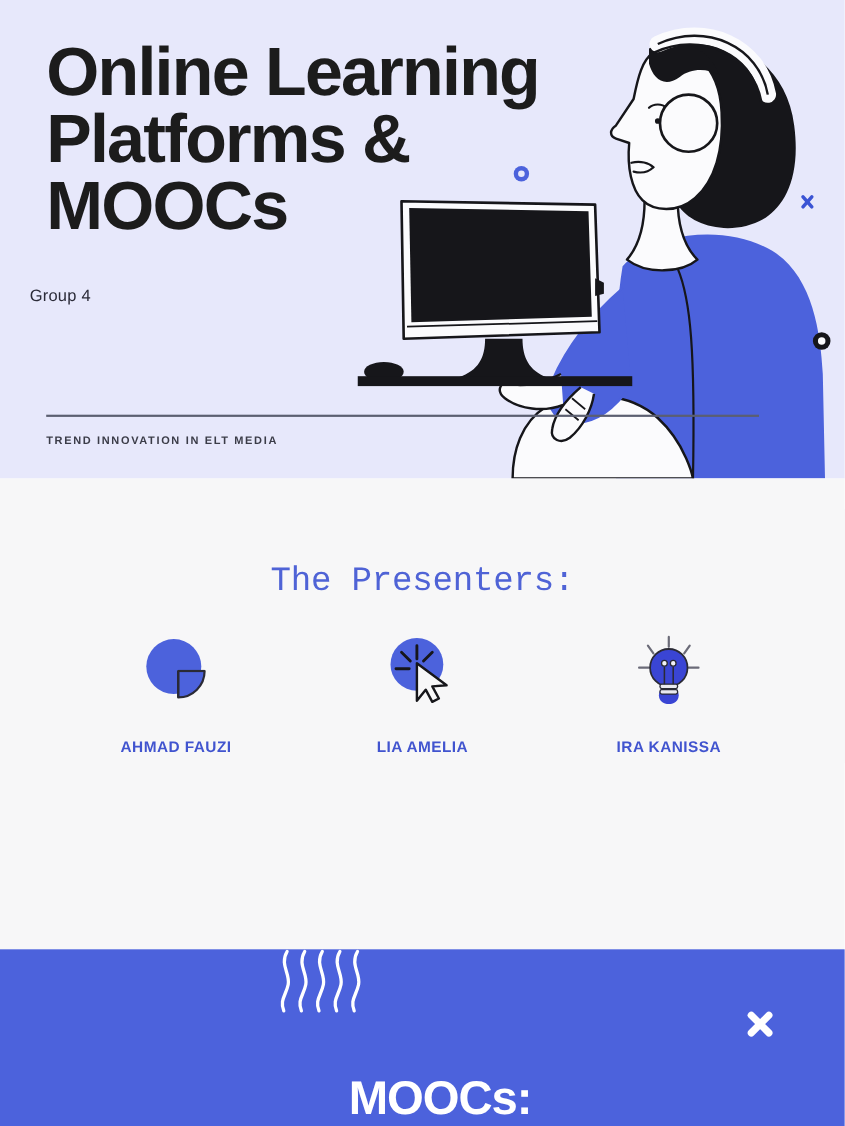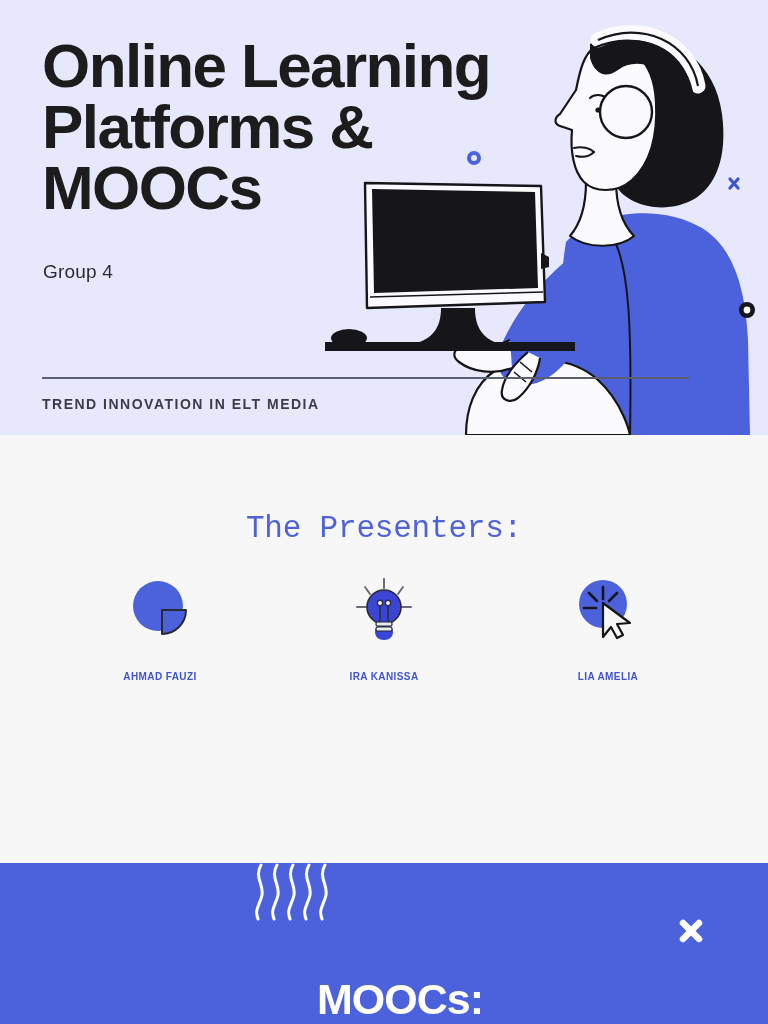--- a/index.html
+++ b/index.html
@@ -23,35 +23,35 @@
     width: 560px;
     font-size: 62px;
     line-height: 0.98;
     font-weight: 700;
     letter-spacing: -1.6px;
     color: #1c1c1c;
     z-index: 6;
     white-space: pre-line;
   }
   .hero-sub {
-    position: absolute; left: 43px; top: 261px;
-    font-size: 19px;
+    position: absolute; left: 27px; top: 261px;
+    font-size: 15px;
     color: #2b2b38;
     letter-spacing: .2px;
     z-index: 6;
   }
   .hero-rule {
     position: absolute; left: 42px; top: 377px;
     width: 648px; height: 2px;
     background: #5b5f70;
     z-index: 6;
   }
   .hero-foot {
     position: absolute; left: 42px; top: 396px;
-    font-size: 14px;
+    font-size: 10px;
     font-weight: 700;
     letter-spacing: 1.5px;
     color: #3b3c48;
     z-index: 6;
   }
   .hero-art {
     position: absolute; right: 0; top: 0;
     width: 470px; height: 435px;
     z-index: 2;
   }
@@ -84,21 +84,21 @@
     display: flex; flex-direction: column;
     align-items: center;
   }
   .presenter-icon {
     width: 70px; height: 70px;
     display: flex; align-items: center; justify-content: center;
   }
   .presenter-icon svg { display: block; }
   .presenter-name {
     margin-top: 26px;
-    font-size: 10px;
+    font-size: 14px;
     font-weight: 700;
     letter-spacing: .4px;
     color: #4154cf;
     text-align: center;
     white-space: nowrap;
   }
 
   
   .blue {
     position: absolute; left: 0; top: 863px;
@@ -220,20 +220,36 @@
       <div class="presenter">
         <div class="presenter-icon">
           <svg width="62" height="62" viewBox="0 0 62 62" xmlns="http://www.w3.org/2000/svg">
             <circle cx="29" cy="27" r="25" fill="#4c62dc"></circle>
             <path d="M33 31 L33 55 A24 24 0 0 0 57 31 Z" fill="#4c62dc" stroke="#2a2a35" stroke-width="2" stroke-linejoin="round"></path>
             <path d="M33 31 L57 31" stroke="#2a2a35" stroke-width="2"></path>
             <path d="M33 31 L33 55" stroke="#2a2a35" stroke-width="2"></path>
           </svg>
         </div>
         <div class="presenter-name">AHMAD FAUZI</div>
+      </div>
+
+      <div class="presenter">
+        <div class="presenter-icon">
+          <svg width="64" height="62" viewBox="0 0 64 62" xmlns="http://www.w3.org/2000/svg">
+            <circle cx="27" cy="25" r="24" fill="#4c62dc"></circle>
+            <g stroke="#16161a" stroke-width="2.6" stroke-linecap="round">
+              <line x1="27" y1="8" x2="27" y2="20"></line>
+              <line x1="13" y1="14" x2="21" y2="22"></line>
+              <line x1="41" y1="14" x2="33" y2="22"></line>
+              <line x1="8" y1="29" x2="20" y2="29"></line>
+            </g>
+            <path d="M27 24 L27 58 L35 48 L41 59 L47 56 L41 45 L54 44 Z" fill="#f7f7f8" stroke="#16161a" stroke-width="2.2" stroke-linejoin="round"></path>
+          </svg>
+        </div>
+        <div class="presenter-name">LIA AMELIA</div>
       </div>
 
       <div class="presenter">
         <div class="presenter-icon">
           <svg width="62" height="66" viewBox="0 0 62 66" xmlns="http://www.w3.org/2000/svg">
             <g stroke="#6b6b78" stroke-width="2" stroke-linecap="round">
               <line x1="31" y1="2" x2="31" y2="11"></line>
               <line x1="12" y1="10" x2="17" y2="17"></line>
               <line x1="50" y1="10" x2="45" y2="17"></line>
               <line x1="4" y1="30" x2="13" y2="30"></line>
@@ -244,36 +260,20 @@
             <rect x="23" y="45" width="16" height="4" rx="1.6" fill="#e9e9ef" stroke="#2a2a35" stroke-width="1.2"></rect>
             <rect x="23" y="50" width="16" height="4" rx="1.6" fill="#e9e9ef" stroke="#2a2a35" stroke-width="1.2"></rect>
             <circle cx="27" cy="26" r="2.6" fill="#f2f2f6" stroke="#2a2a35" stroke-width="1.2"></circle>
             <circle cx="35" cy="26" r="2.6" fill="#f2f2f6" stroke="#2a2a35" stroke-width="1.2"></circle>
             <path d="M27 29 L27 45 M35 29 L35 45" stroke="#2a2a35" stroke-width="1.4"></path>
           </svg>
         </div>
         <div class="presenter-name">IRA KANISSA</div>
       </div>
 
-      <div class="presenter">
-        <div class="presenter-icon">
-          <svg width="64" height="62" viewBox="0 0 64 62" xmlns="http://www.w3.org/2000/svg">
-            <circle cx="27" cy="25" r="24" fill="#4c62dc"></circle>
-            <g stroke="#16161a" stroke-width="2.6" stroke-linecap="round">
-              <line x1="27" y1="8" x2="27" y2="20"></line>
-              <line x1="13" y1="14" x2="21" y2="22"></line>
-              <line x1="41" y1="14" x2="33" y2="22"></line>
-              <line x1="8" y1="29" x2="20" y2="29"></line>
-            </g>
-            <path d="M27 24 L27 58 L35 48 L41 59 L47 56 L41 45 L54 44 Z" fill="#f7f7f8" stroke="#16161a" stroke-width="2.2" stroke-linejoin="round"></path>
-          </svg>
-        </div>
-        <div class="presenter-name">LIA AMELIA</div>
-      </div>
-
     </div>
   </section>
 
   <section class="blue"></section>
 
   <svg class="squiggles" width="86" height="62" viewBox="0 0 86 62" xmlns="http://www.w3.org/2000/svg" style="position:absolute;left:252px;top:863px;z-index:4;">
     <g fill="none" stroke="#ffffff" stroke-width="3" stroke-linecap="round">
       <path d="M9 2 C2 14 12 22 10 32 C8 42 2 46 6 56"></path>
       <path d="M25 2 C18 14 28 22 26 32 C24 42 18 46 22 56"></path>
       <path d="M41 2 C34 14 44 22 42 32 C40 42 34 46 38 56"></path>

